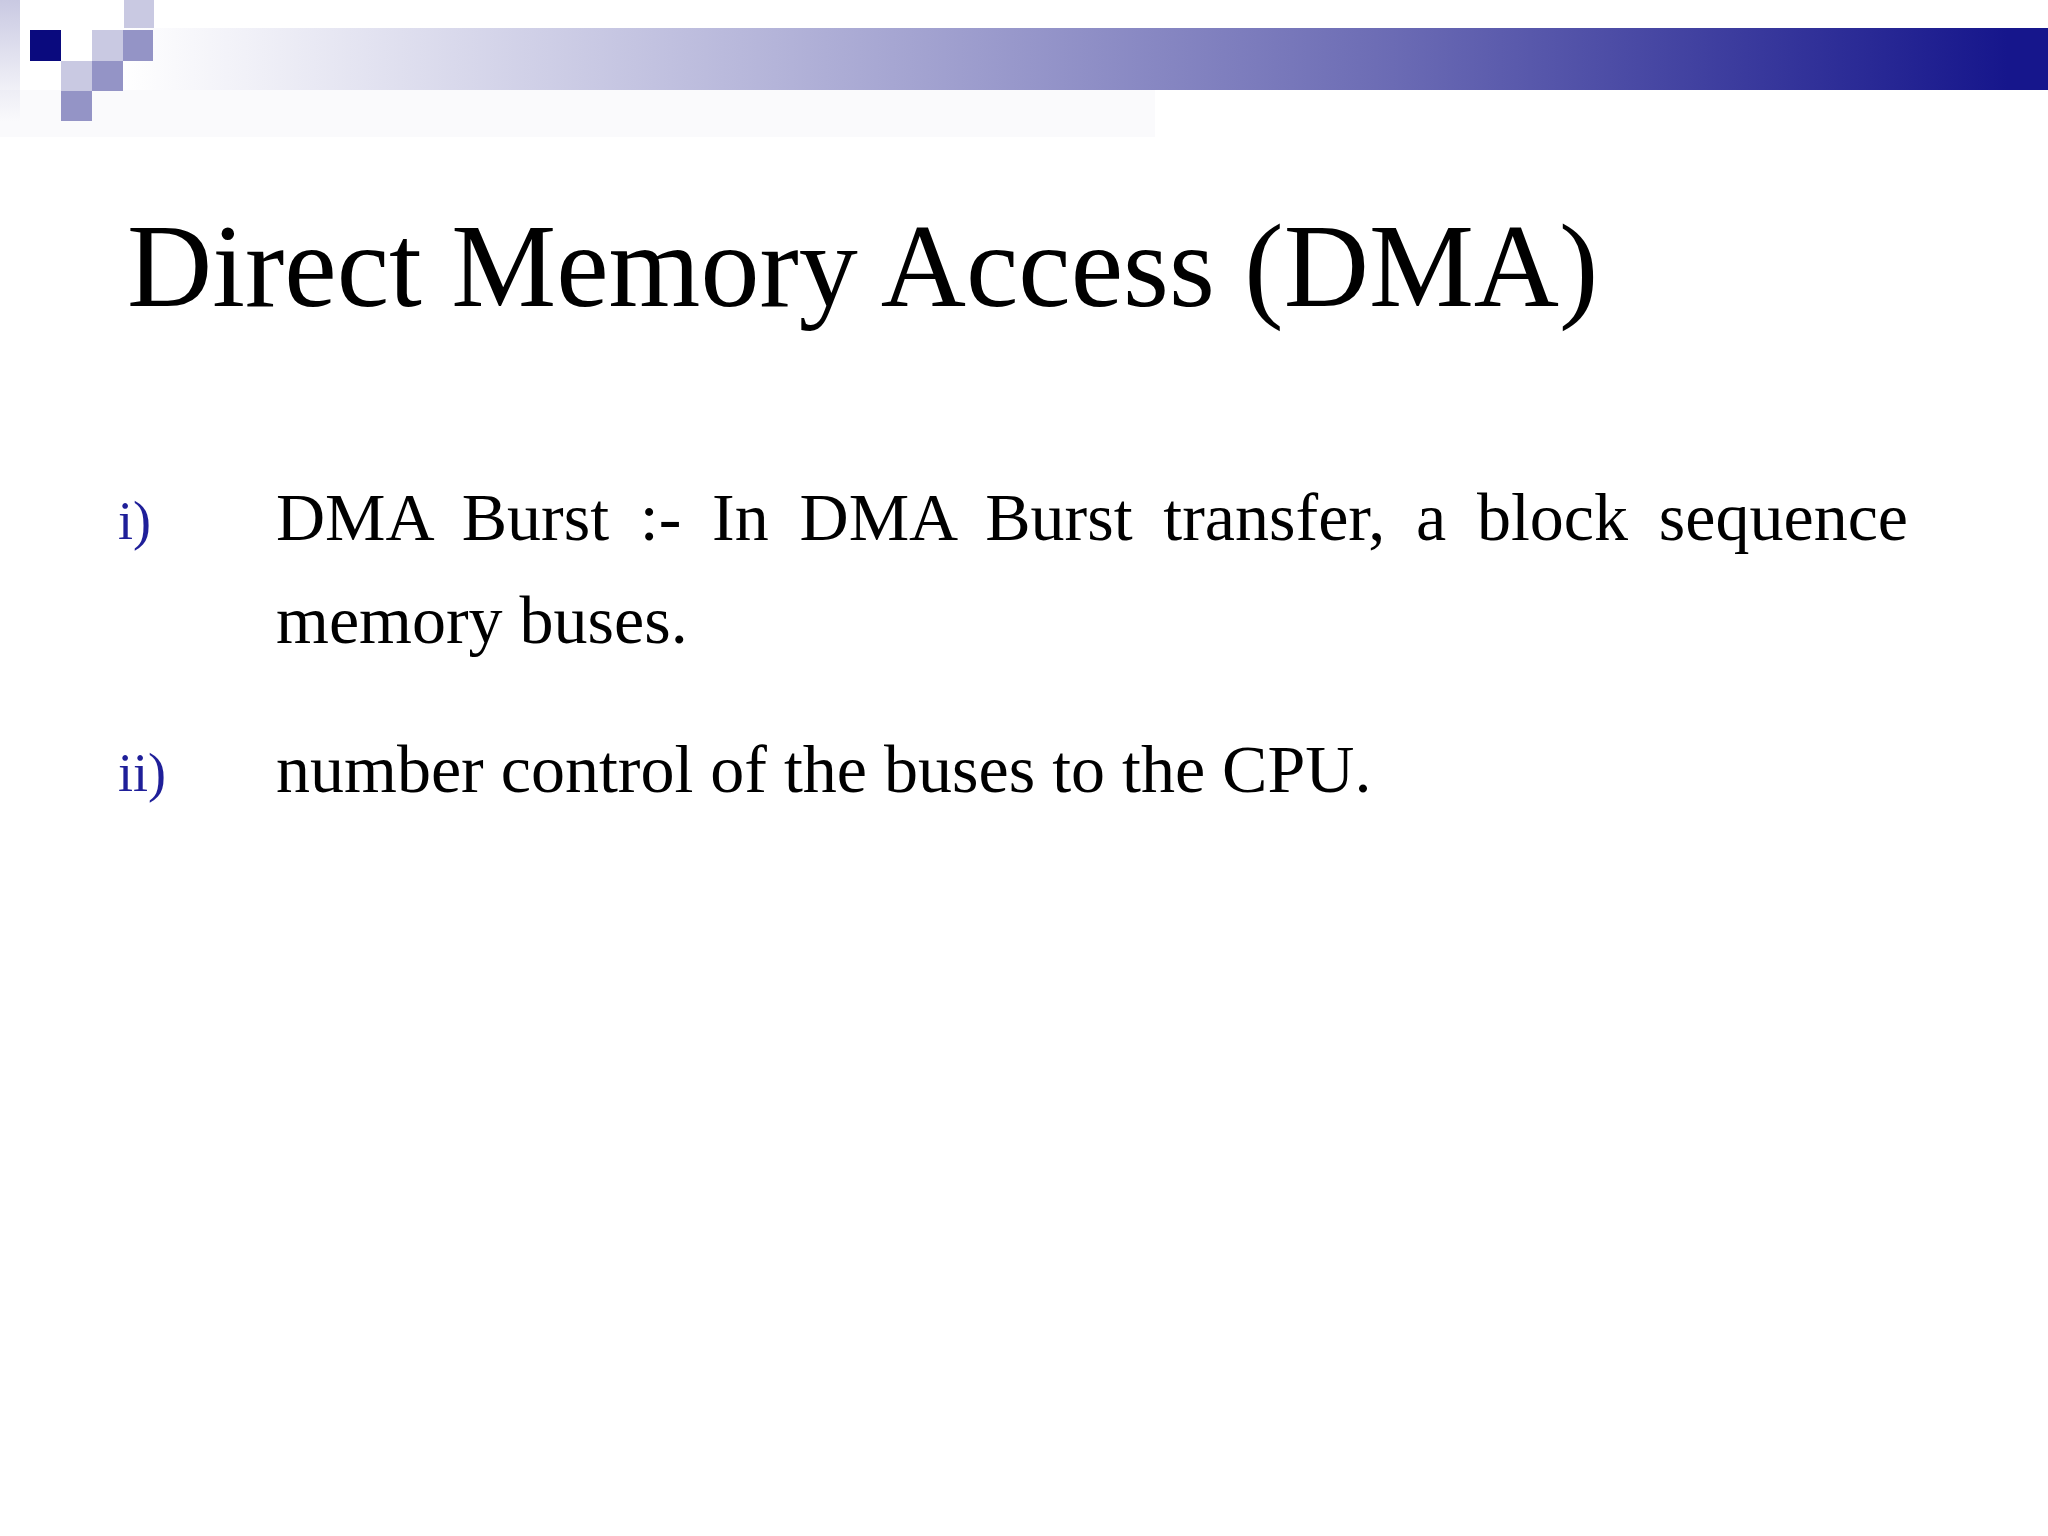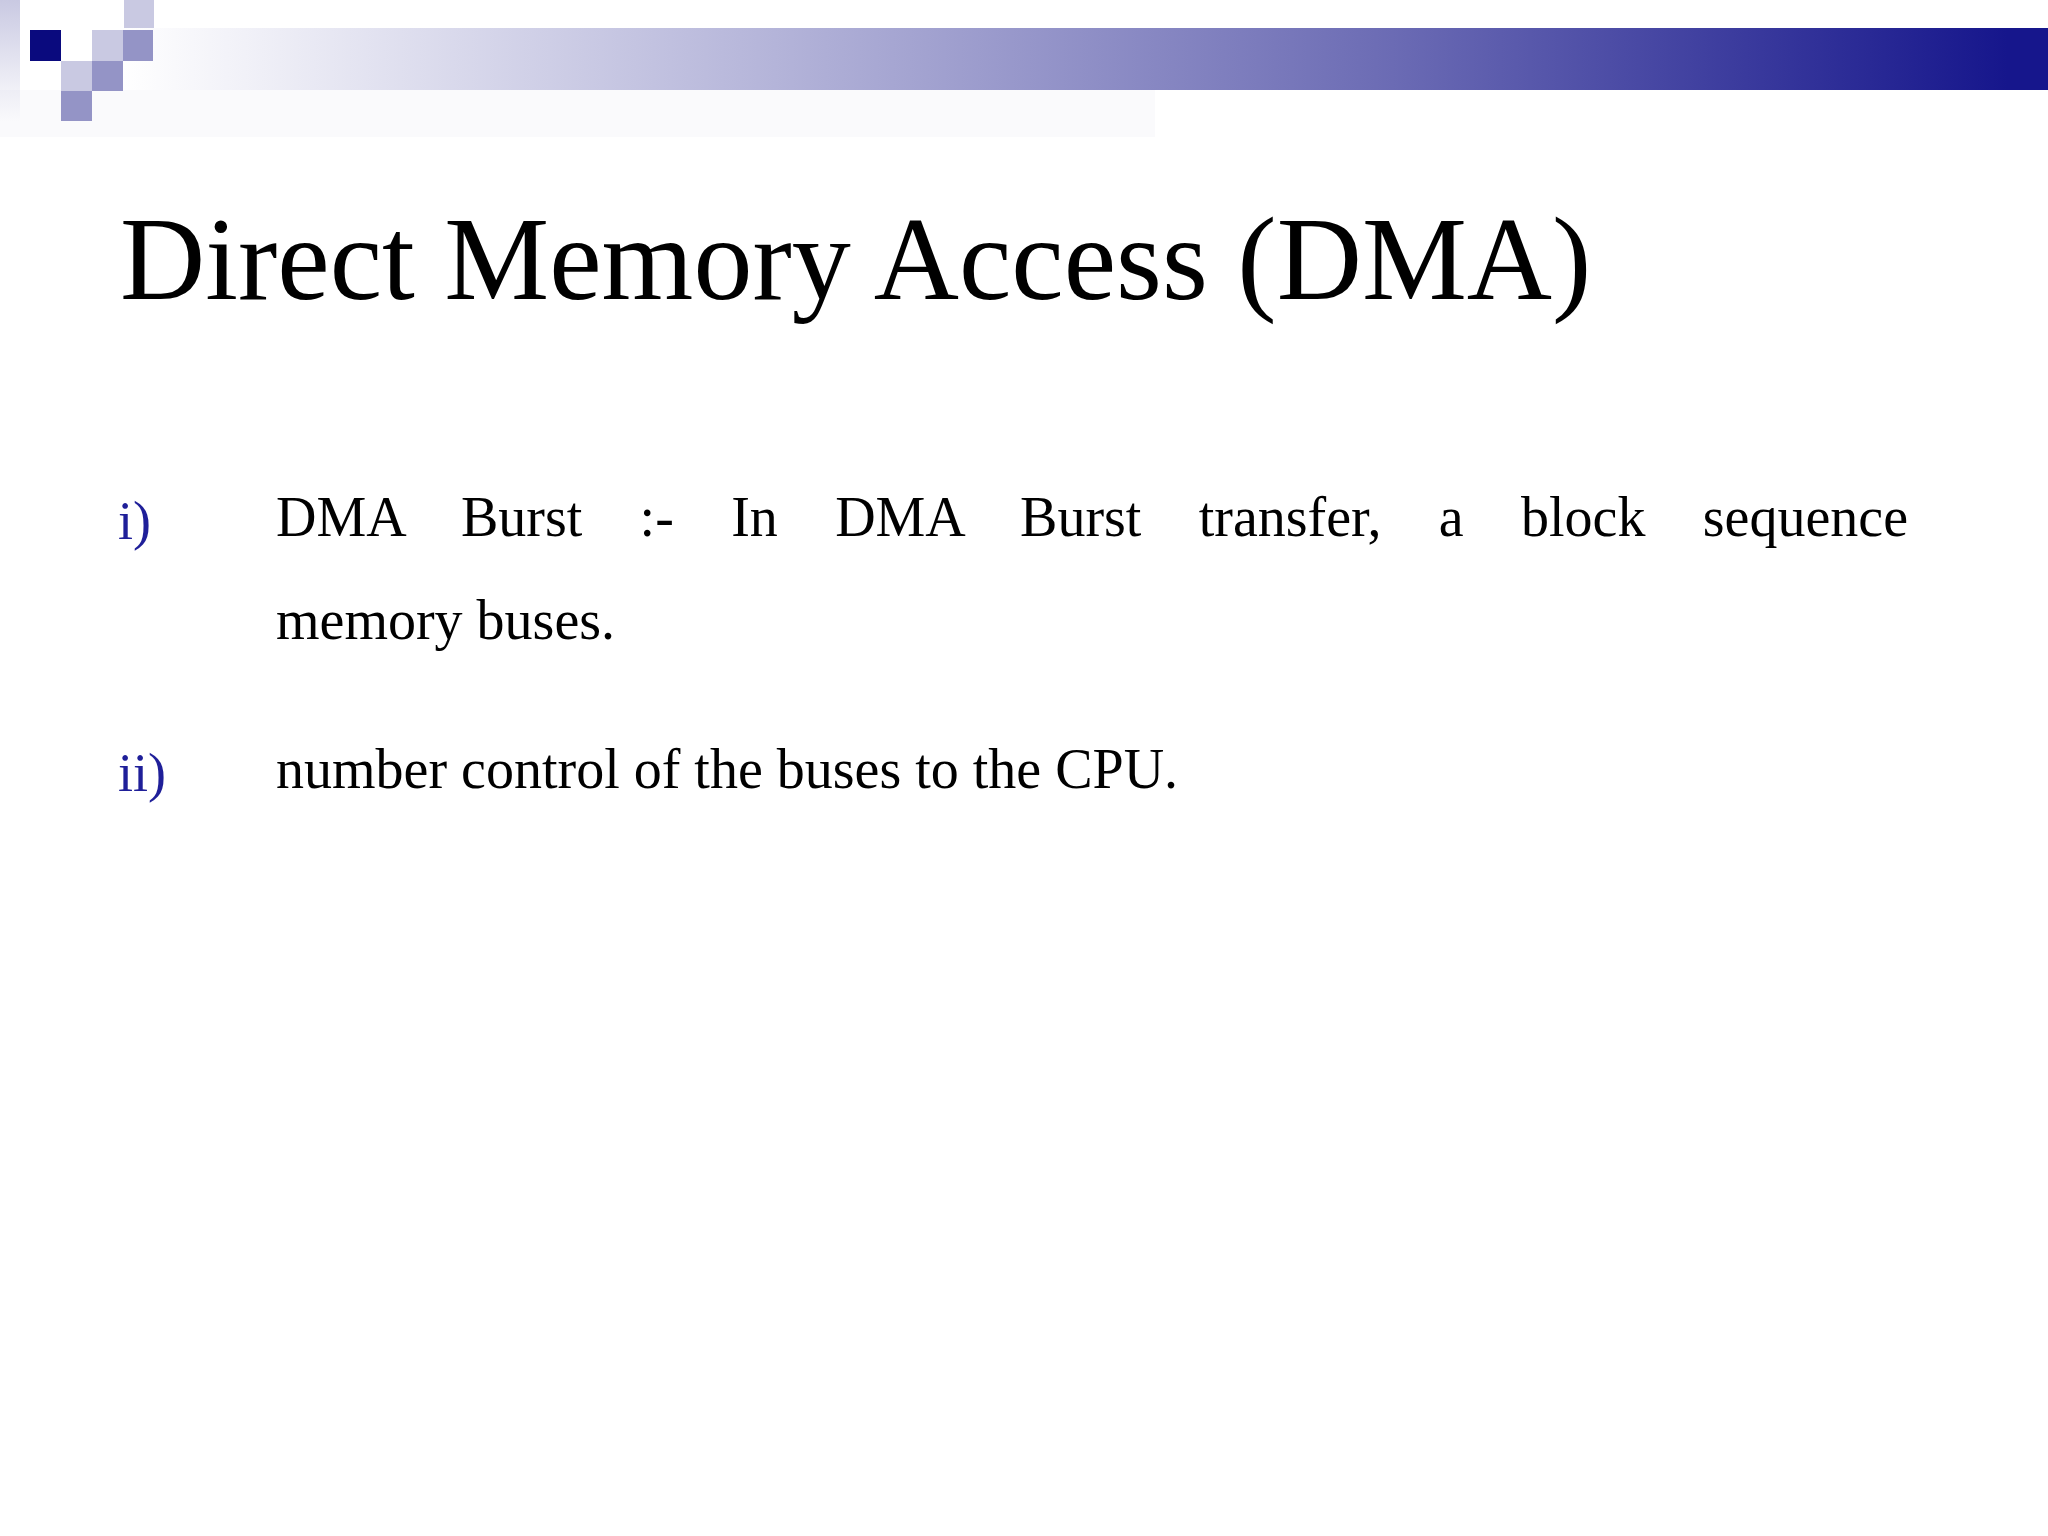--- a/index.html
+++ b/index.html
@@ -44,21 +44,21 @@
     background: #fafafc;
   }
   .sq {
     position: absolute;
   }
   
   .title {
     position: absolute;
     left: 120px;
     top: 186px;
-    margin: 0;
+    margin: 7px;
     font-size: 118px;
     font-weight: normal;
     line-height: 148px;
     white-space: nowrap;
     letter-spacing: 0px;
   }
   
   .content {
     position: absolute;
     left: 276px;
@@ -72,21 +72,21 @@
   .marker {
     position: absolute;
     left: -158px;
     top: 4px;
     width: 120px;
     font-size: 54px;
     line-height: 103px;
     color: var(--marker-blue, #1f1f99);
   }
   .bodyline {
-    font-size: 56px;
+    font-size: 68px;
     line-height: 103px;
     text-align: justify;
   }
   .bodyline.just {
     text-align-last: justify;
   }
 </style>
 </head>
 <body>
 

